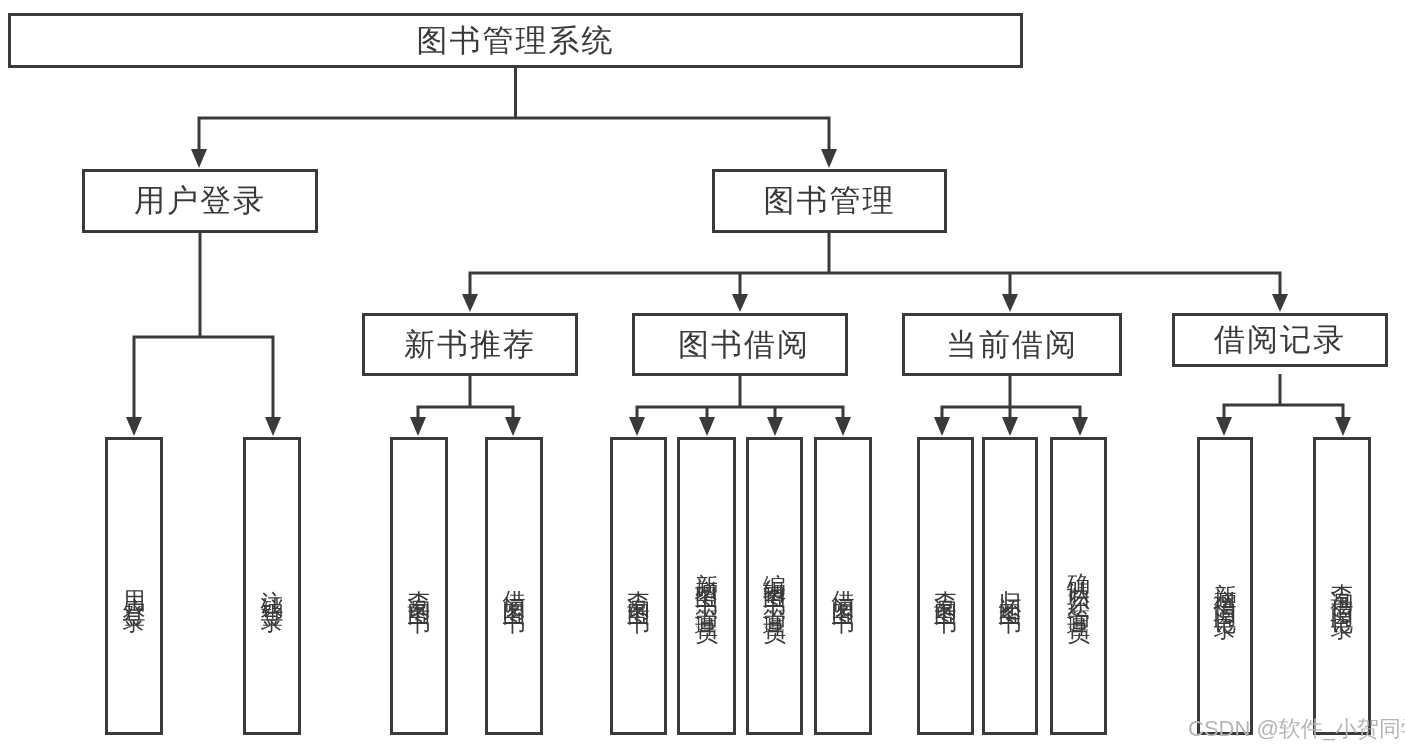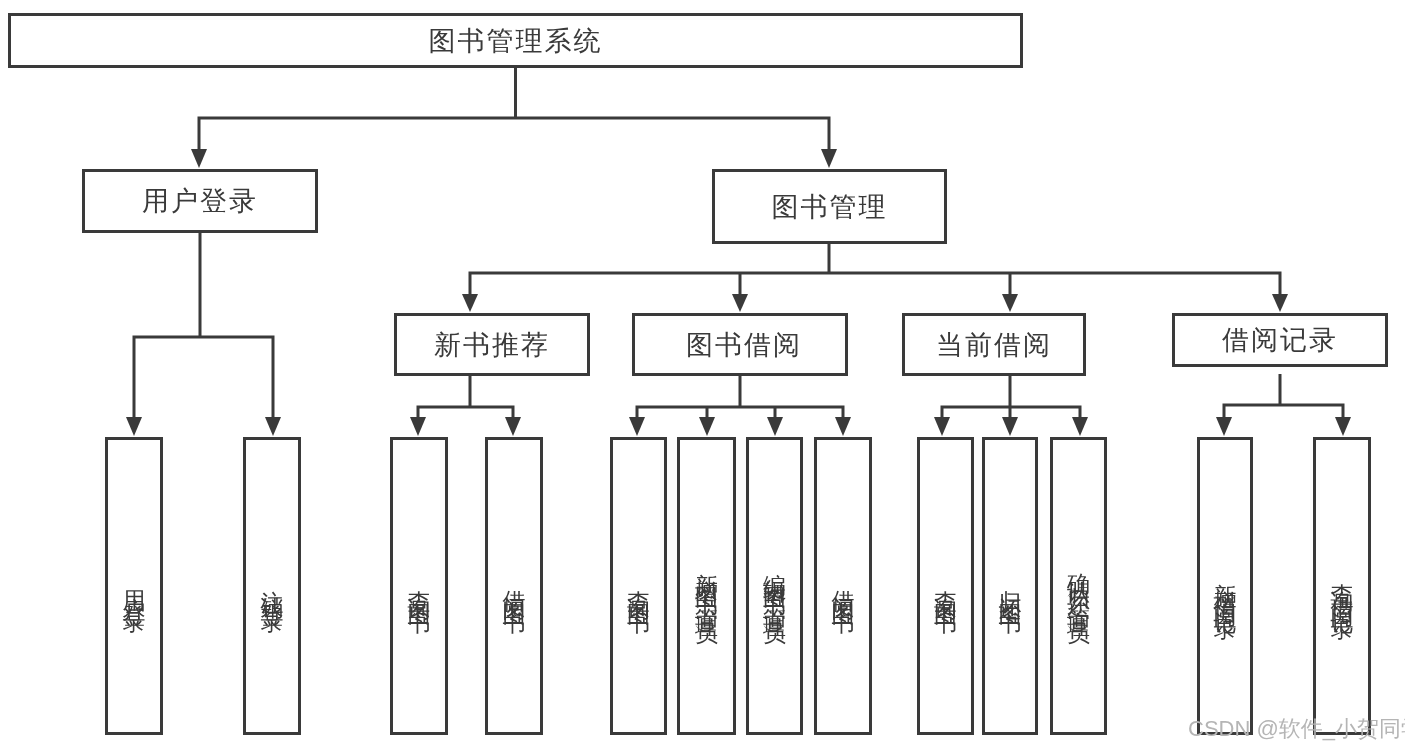--- a/index.html
+++ b/index.html
@@ -26,21 +26,21 @@
     box-sizing: border-box;
     border: 3px solid #3a3a3a;
     background: #ffffff;
     display: flex;
     align-items: center;
     justify-content: center;
     z-index: 2;
     color: #3a3a3a;
   }
   .node.h span {
-    font-size: 27px;
+    font-size: 31px;
     letter-spacing: 2px;
     white-space: nowrap;
   }
   .node.v span {
     writing-mode: vertical-rl;
     font-size: 23px;
     letter-spacing: 7px;
     line-height: 1;
   }
   .watermark {
@@ -106,31 +106,31 @@
     </g>
   </svg>
 
   <div class="node h" style="left:8px; top:13px; width:1015px; height:55px;">
     <span>图书管理系统</span>
   </div>
 
   <div class="node h" style="left:82px; top:169px; width:236px; height:64px;">
     <span>用户登录</span>
   </div>
-  <div class="node h" style="left:712px; top:169px; width:235px; height:75px;">
+  <div class="node h" style="left:712px; top:169px; width:235px; height:64px;">
     <span>图书管理</span>
   </div>
 
-  <div class="node h" style="left:362px; top:313px; width:196px; height:63px;margin-left:32px;">
+  <div class="node h" style="left:362px; top:313px; width:216px; height:63px;">
     <span>新书推荐</span>
   </div>
   <div class="node h" style="left:632px; top:313px; width:216px; height:63px;padding-left:8px;">
     <span>图书借阅</span>
   </div>
-  <div class="node h" style="left:902px; top:313px; width:184px; height:63px;">
+  <div class="node h" style="left:902px; top:313px; width:220px; height:63px;">
     <span>当前借阅</span>
   </div>
   <div class="node h" style="left:1172px; top:313px; width:216px; height:54px;">
     <span>借阅记录</span>
   </div>
 
   <div class="node v" style="left:105px; top:437px; width:58px; height:298px;">
     <span>用户登录</span>
   </div>
   <div class="node v" style="left:243px; top:437px; width:58px; height:298px;">

